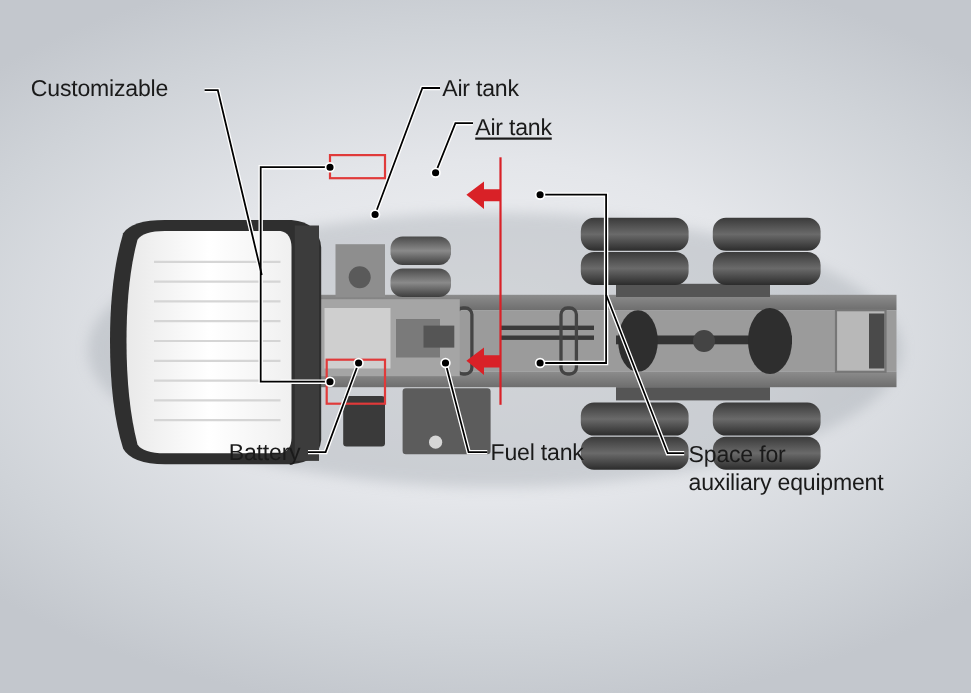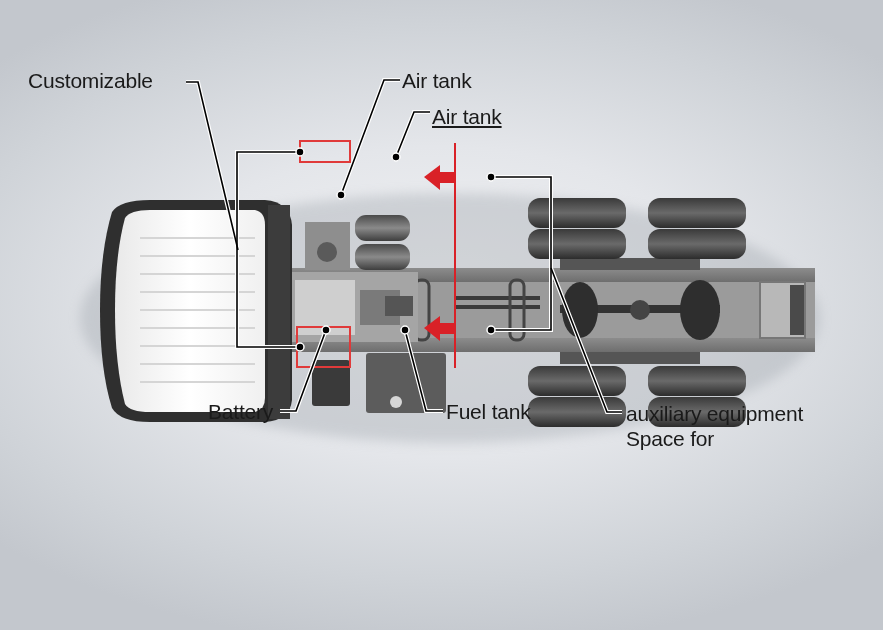--- a/index.html
+++ b/index.html
@@ -165,17 +165,17 @@
   </svg>
 
   <div class="label" style="left:28px; top:68px;">
     <div>Customizable</div>
   </div>
   <div class="label" style="left:402px; top:68px;">Air tank</div>
   <div class="label" style="left:432px; top:104px;text-decoration:underline;">Air tank</div>
   <div class="label" style="left:208px; top:399px;">Battery</div>
   <div class="label" style="left:446px; top:399px;">Fuel tank</div>
   <div class="label" style="left:626px; top:401px;">
+    <div>Space for</div>
     <div>auxiliary equipment</div>
-    <div>Space for</div>
   </div>
 
 </div>
 
 </body></html>

